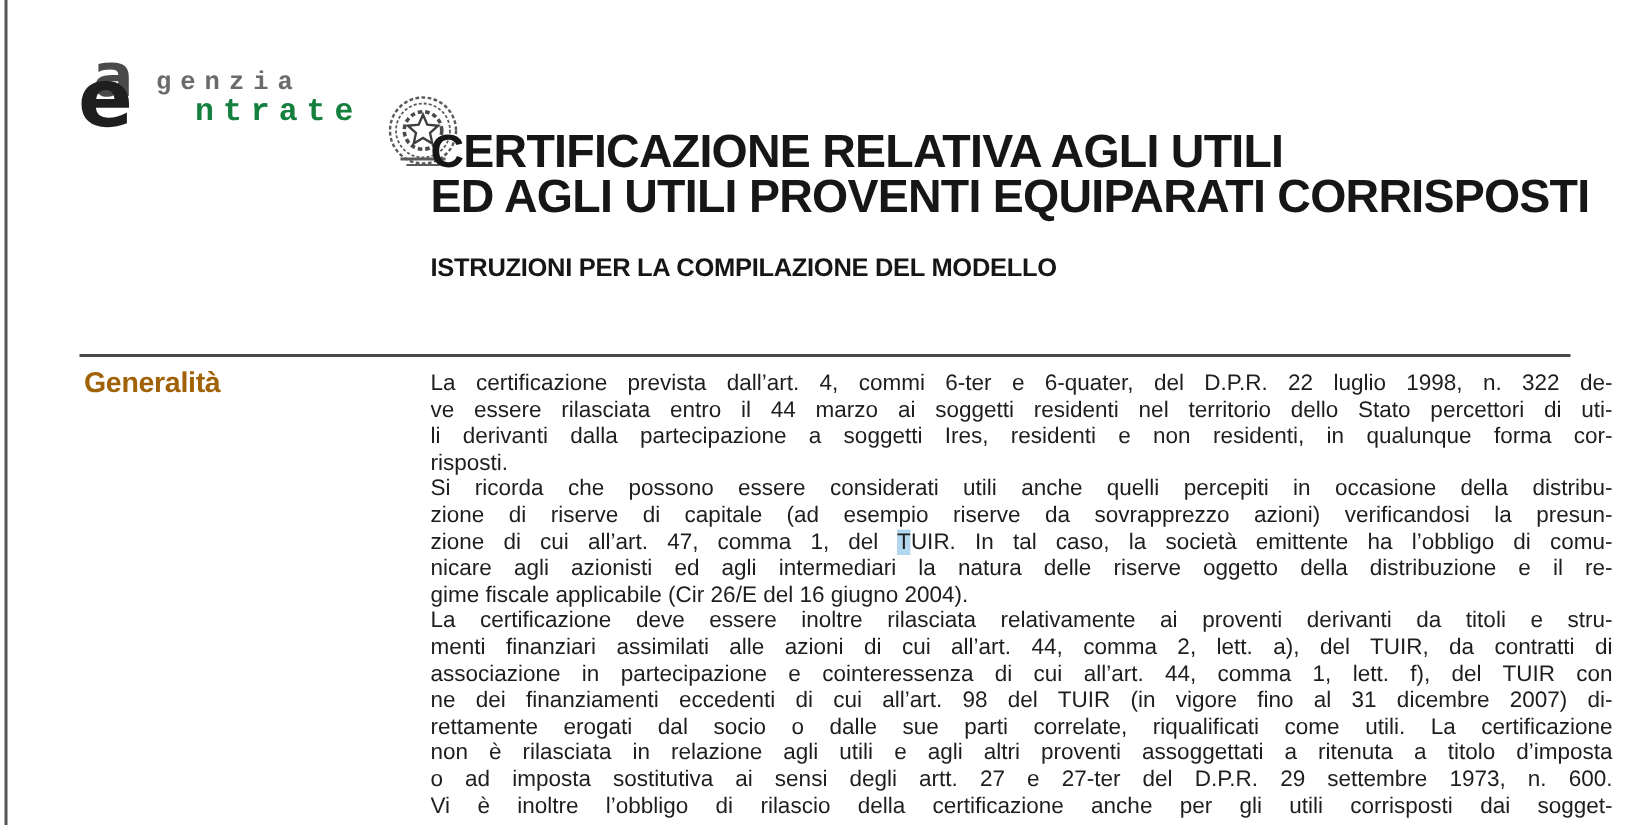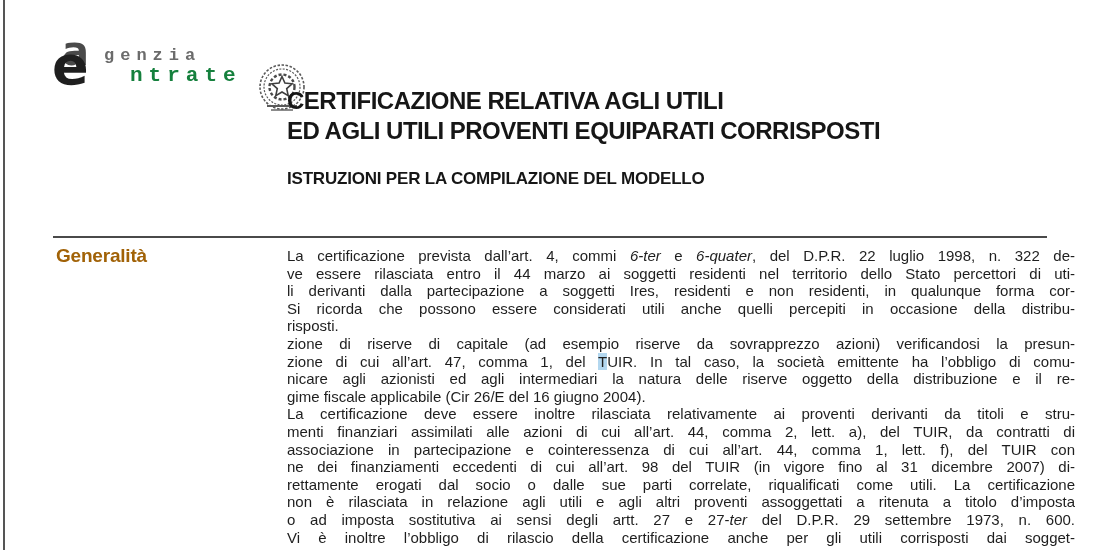--- a/index.html
+++ b/index.html
@@ -12,34 +12,34 @@
   .logo-a{position:absolute;left:12px;top:2px;font:bold 40px "DejaVu Sans",sans-serif;color:#4a4a4a;}
   .logo-e{position:absolute;left:2px;top:8px;font:bold 54px "DejaVu Sans",sans-serif;color:#1f1f1f;}
   .logo-word-top{position:absolute;left:54px;top:20px;font:bold 17px "Liberation Mono",monospace;
                  letter-spacing:6px;color:#6b6b6b;text-align:right;}
   .logo-word-bottom{position:absolute;left:52px;top:38px;font:bold 21px "Liberation Mono",monospace;
                  letter-spacing:6px;color:#15803d;margin-left:28px;}
   .emblem{position:absolute;left:207px;top:36px;}
 
   
   .doc-title{position:absolute;left:287px;top:86px;width:790px;
-             font-weight:bold;font-size:24px;line-height:30px;letter-spacing:-0.5px;color:#161616;}
+             font-weight:bold;font-size:31px;line-height:30px;letter-spacing:-0.5px;color:#161616;}
   .doc-subtitle{position:absolute;left:287px;top:169px;width:790px;
              font-weight:bold;font-size:17px;letter-spacing:-0.2px;color:#161616;}
 
   .rule{position:absolute;left:53px;top:236px;width:994px;border-top:2px solid #4a4a4a;}
   .section-label{position:absolute;left:56px;top:245px;font-weight:bold;font-size:19px;
              letter-spacing:-0.2px;color:#a16207;}
 
   
   .body-text{position:absolute;left:287px;top:247px;width:788px;height:303px;overflow:hidden;
              font-size:15px;line-height:17.6px;color:#1e1e1e;}
   .body-line{text-align:justify;text-align-last:justify;height:17.6px;overflow:visible;}
   .body-line.lastline{text-align-last:left;}
-  .seg-i{font-style:italic;}
+  .seg-i{}
   .seg-h{background:#b3d7ef;}
 </style>
 </head>
 <body>
 
 <div class="page">
   <div class="left-border"></div>
 
   <div class="logo">
     <span class="logo-a">a</span>
@@ -64,22 +64,22 @@
   <div class="doc-subtitle">ISTRUZIONI PER LA COMPILAZIONE DEL MODELLO</div>
 
   <div class="rule"></div>
 
   <div class="section-label">Generalità</div>
 
   <div class="body-text" id="body-text">
       <div class="body-line"><span>La certificazione prevista dall’art. 4, commi </span><span class="seg-i">6-ter</span><span> e </span><span class="seg-i">6-quater</span><span>, del D.P.R. 22 luglio 1998, n. 322 de-</span></div>
       <div class="body-line"><span>ve essere rilasciata entro il 44 marzo ai soggetti residenti nel territorio dello Stato percettori di uti-</span></div>
       <div class="body-line"><span>li derivanti dalla partecipazione a soggetti Ires, residenti e non residenti, in qualunque forma cor-</span></div>
+      <div class="body-line lastline"><span>risposti.</span></div>
       <div class="body-line"><span>Si ricorda che possono essere considerati utili anche quelli percepiti in occasione della distribu-</span></div>
-      <div class="body-line lastline"><span>risposti.</span></div>
       <div class="body-line"><span>zione di riserve di capitale (ad esempio riserve da sovrapprezzo azioni) verificandosi la presun-</span></div>
       <div class="body-line"><span>zione di cui all’art. 47, comma 1, del </span><span class="seg-h">T</span><span>UIR. In tal caso, la società emittente ha l’obbligo di comu-</span></div>
       <div class="body-line"><span>nicare agli azionisti ed agli intermediari la natura delle riserve oggetto della distribuzione e il re-</span></div>
       <div class="body-line lastline"><span>gime fiscale applicabile (Cir 26/E del 16 giugno 2004).</span></div>
       <div class="body-line"><span>La certificazione deve essere inoltre rilasciata relativamente ai proventi derivanti da titoli e stru-</span></div>
       <div class="body-line"><span>menti finanziari assimilati alle azioni di cui all’art. 44, comma 2, lett. a), del TUIR, da contratti di</span></div>
       <div class="body-line"><span>associazione in partecipazione e cointeressenza di cui all’art. 44, comma 1, lett. f), del TUIR con</span></div>
       <div class="body-line"><span>ne dei finanziamenti eccedenti di cui all’art. 98 del TUIR (in vigore fino al 31 dicembre 2007) di-</span></div>
       <div class="body-line"><span>rettamente erogati dal socio o dalle sue parti correlate, riqualificati come utili. La certificazione</span></div>
       <div class="body-line"><span>non è rilasciata in relazione agli utili e agli altri proventi assoggettati a ritenuta a titolo d’imposta</span></div>

